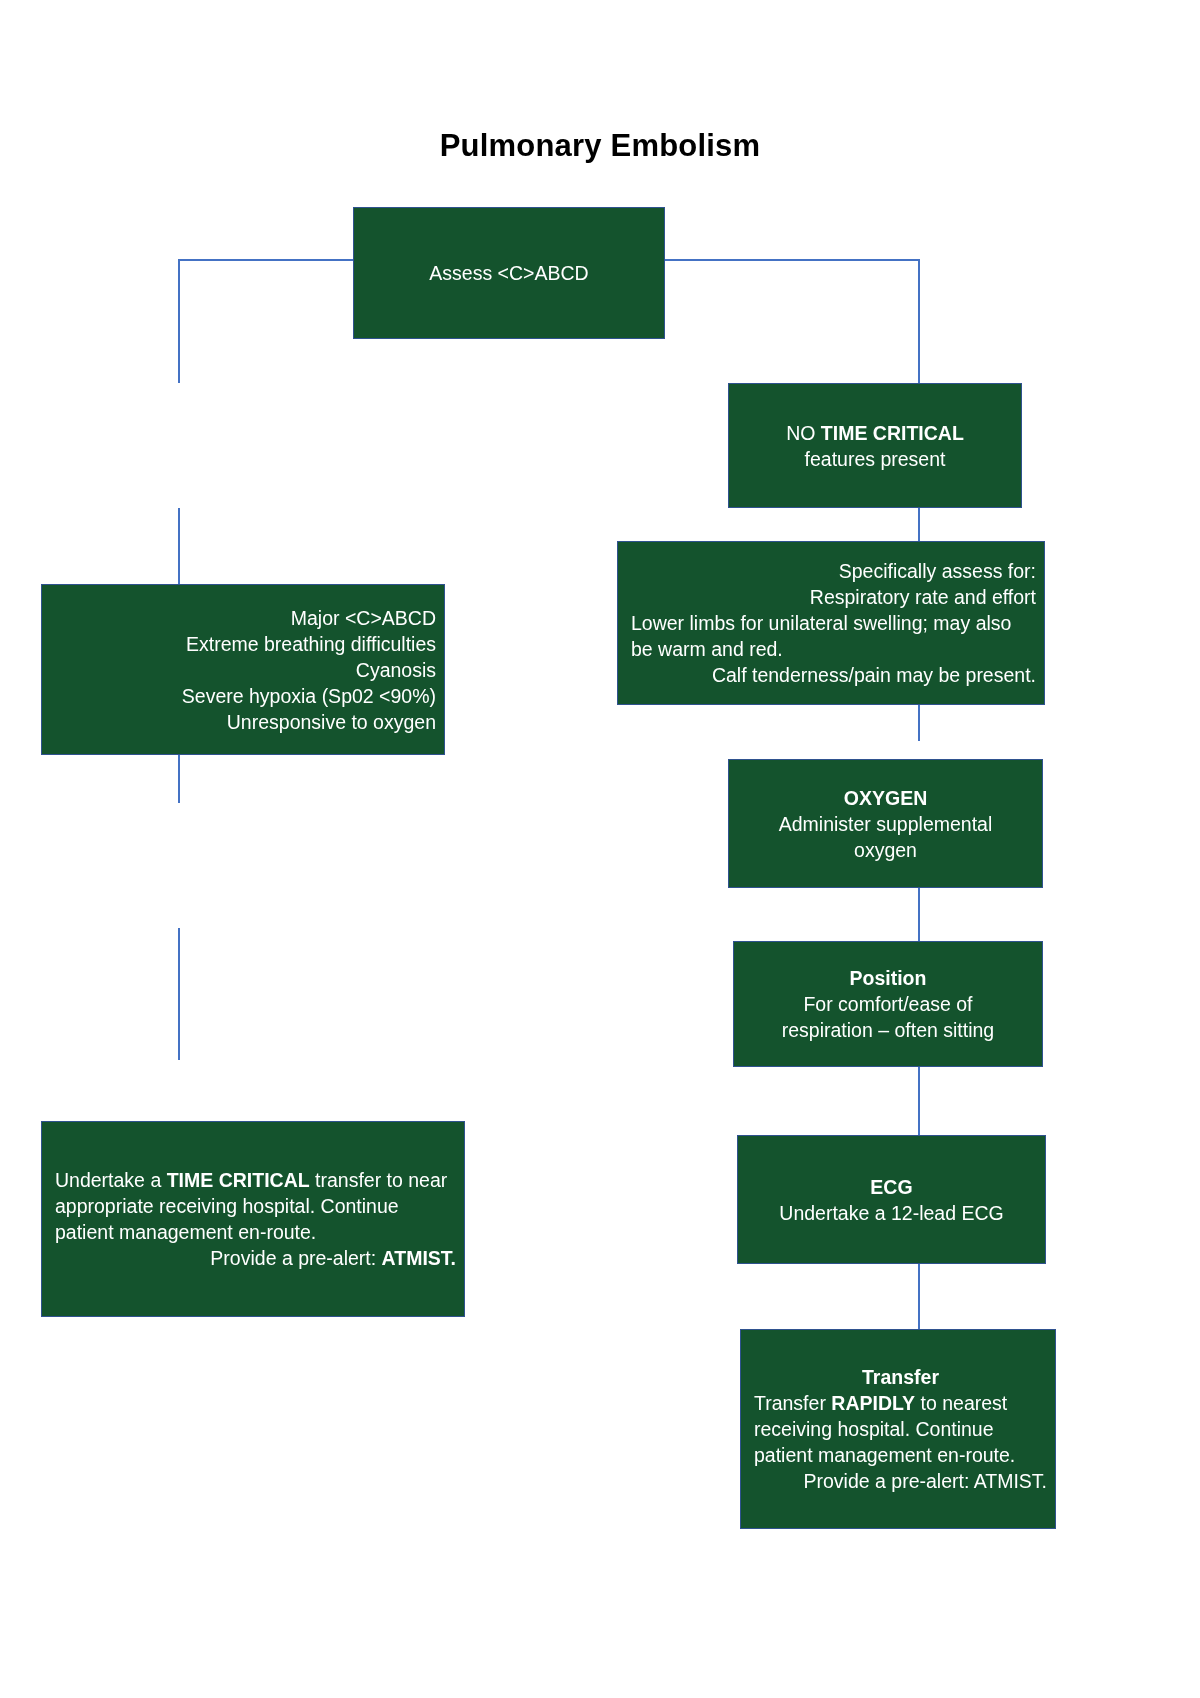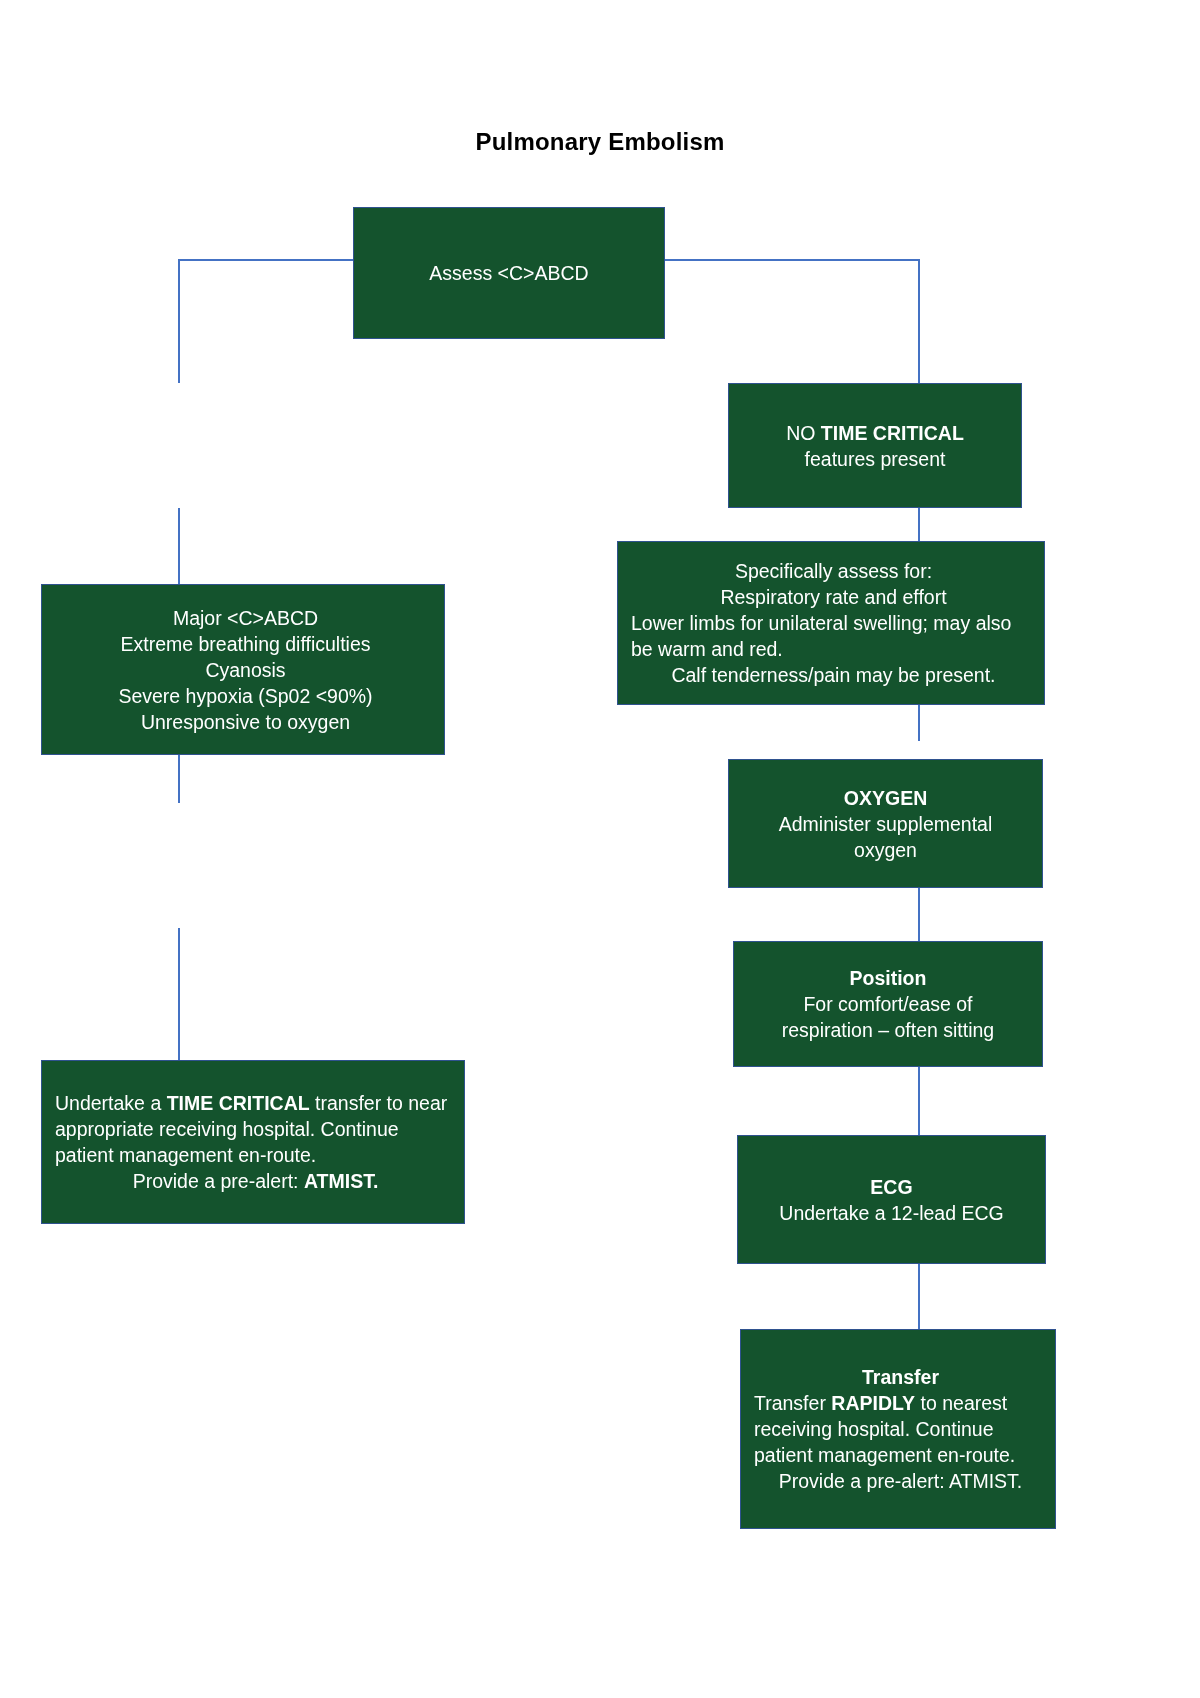--- a/index.html
+++ b/index.html
@@ -19,21 +19,21 @@
     left: 0; top: 0;
     width: 1200px;
     height: 1698px;
   }
   .title {
     position: absolute;
     left: 0;
     top: 128px;
     width: 1200px;
     text-align: center;
-    font-size: 24px;
+    font-size: 31px;
     font-weight: bold;
     color: #000000;
     letter-spacing: 0.2px;
   }
   .node {
     position: absolute;
     box-sizing: border-box;
     background: #14532d;
     border: 1px solid #2F528F;
     color: #FFFFFF;
@@ -43,21 +43,21 @@
   }
   .node .inner {
     width: 100%;
     height: 100%;
     display: flex;
     flex-direction: column;
     justify-content: center;
     box-sizing: border-box;
   }
   .node.center .inner { align-items: center; text-align: center; }
-  .node.leftalign .inner { align-items: center; text-align: left; }
+  .node.leftalign .inner { align-items: flex-end; text-align: left; }
   .node.leftalign { padding-left: 13px; padding-right: 8px; }
   .node.center { padding-left: 10px; padding-right: 10px; }
   .node .ln { display: block; white-space: pre-wrap; }
   .node .hdr { font-weight: bold; }
   .b { font-weight: bold; }
   .connector {
     position: absolute;
     background: #4472C4;
   }
   .connector.v { width: 1.6px; }
@@ -104,21 +104,21 @@
     <div class="inner">
       <span class="ln">Major &lt;C&gt;ABCD</span>
       <span class="ln">Extreme breathing difficulties</span>
       <span class="ln">Cyanosis</span>
       <span class="ln">Severe hypoxia (Sp02 &lt;90%)</span>
       <span class="ln">Unresponsive to oxygen</span>
     </div>
   </div>
 
 
-  <div class="node leftalign" style="left:41px; top:1060px; width:424px; height:164px;">
+  <div class="node leftalign" style="left:41px; top:1121px; width:424px; height:196px;">
     <div class="inner">
       <span class="ln"><span>Undertake a </span><b class="b">TIME CRITICAL</b><span> transfer to near appropriate receiving hospital. Continue patient management en-route.</span></span>
       <span class="ln"><span>Provide a pre-alert: </span><b class="b">ATMIST.</b></span>
     </div>
   </div>
 
   <div class="node leftalign" style="left:617px; top:541px; width:428px; height:164px;">
     <div class="inner">
       <span class="ln">Specifically assess for:</span>
       <span class="ln">Respiratory rate and effort</span>

